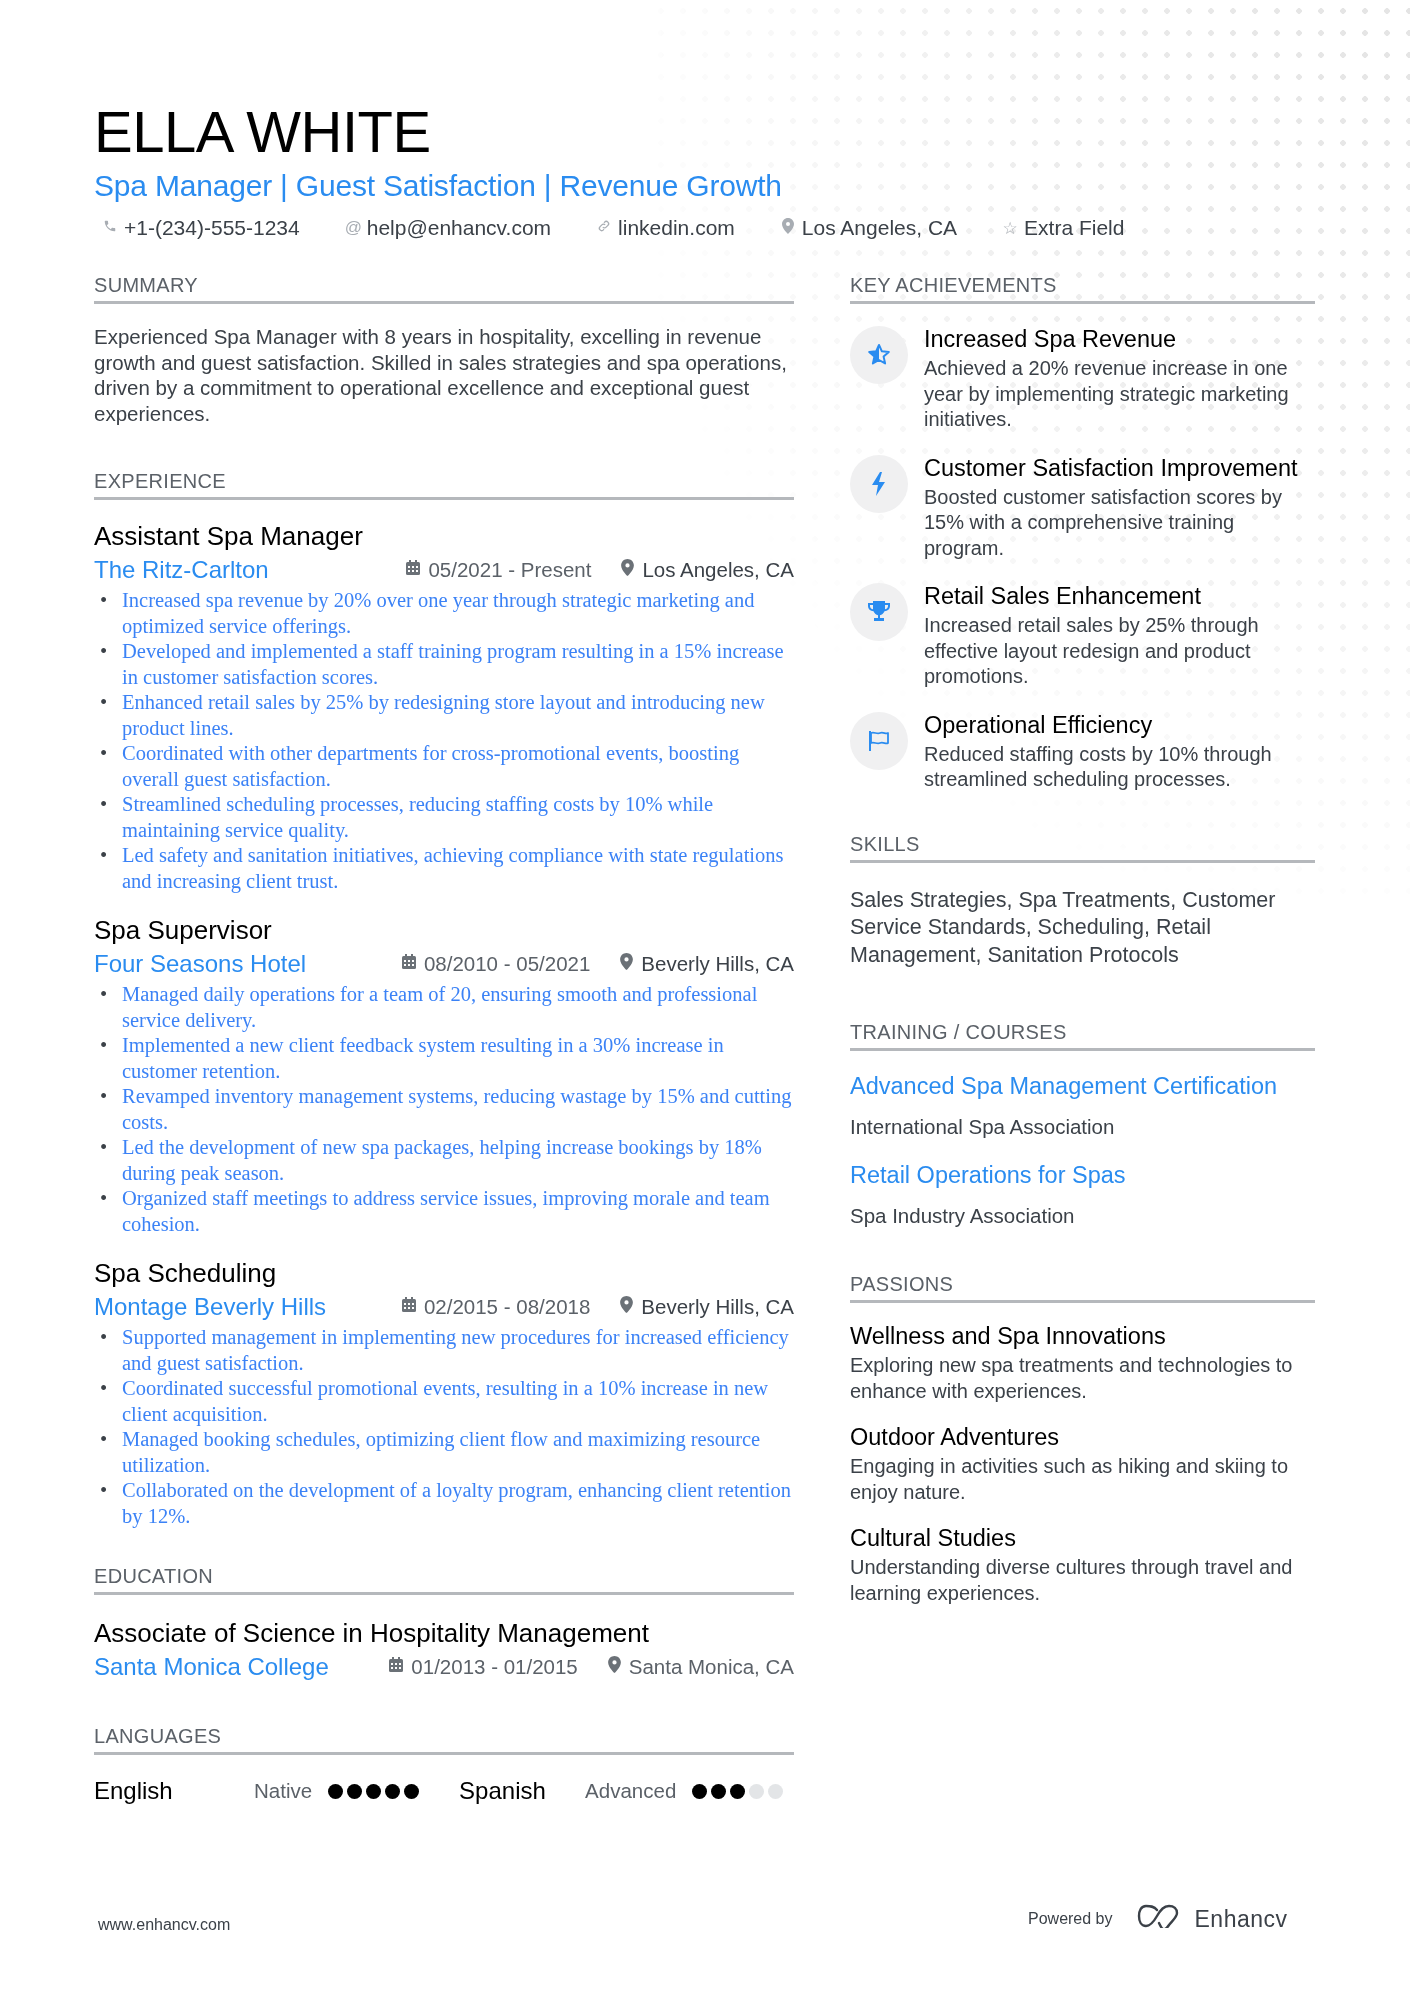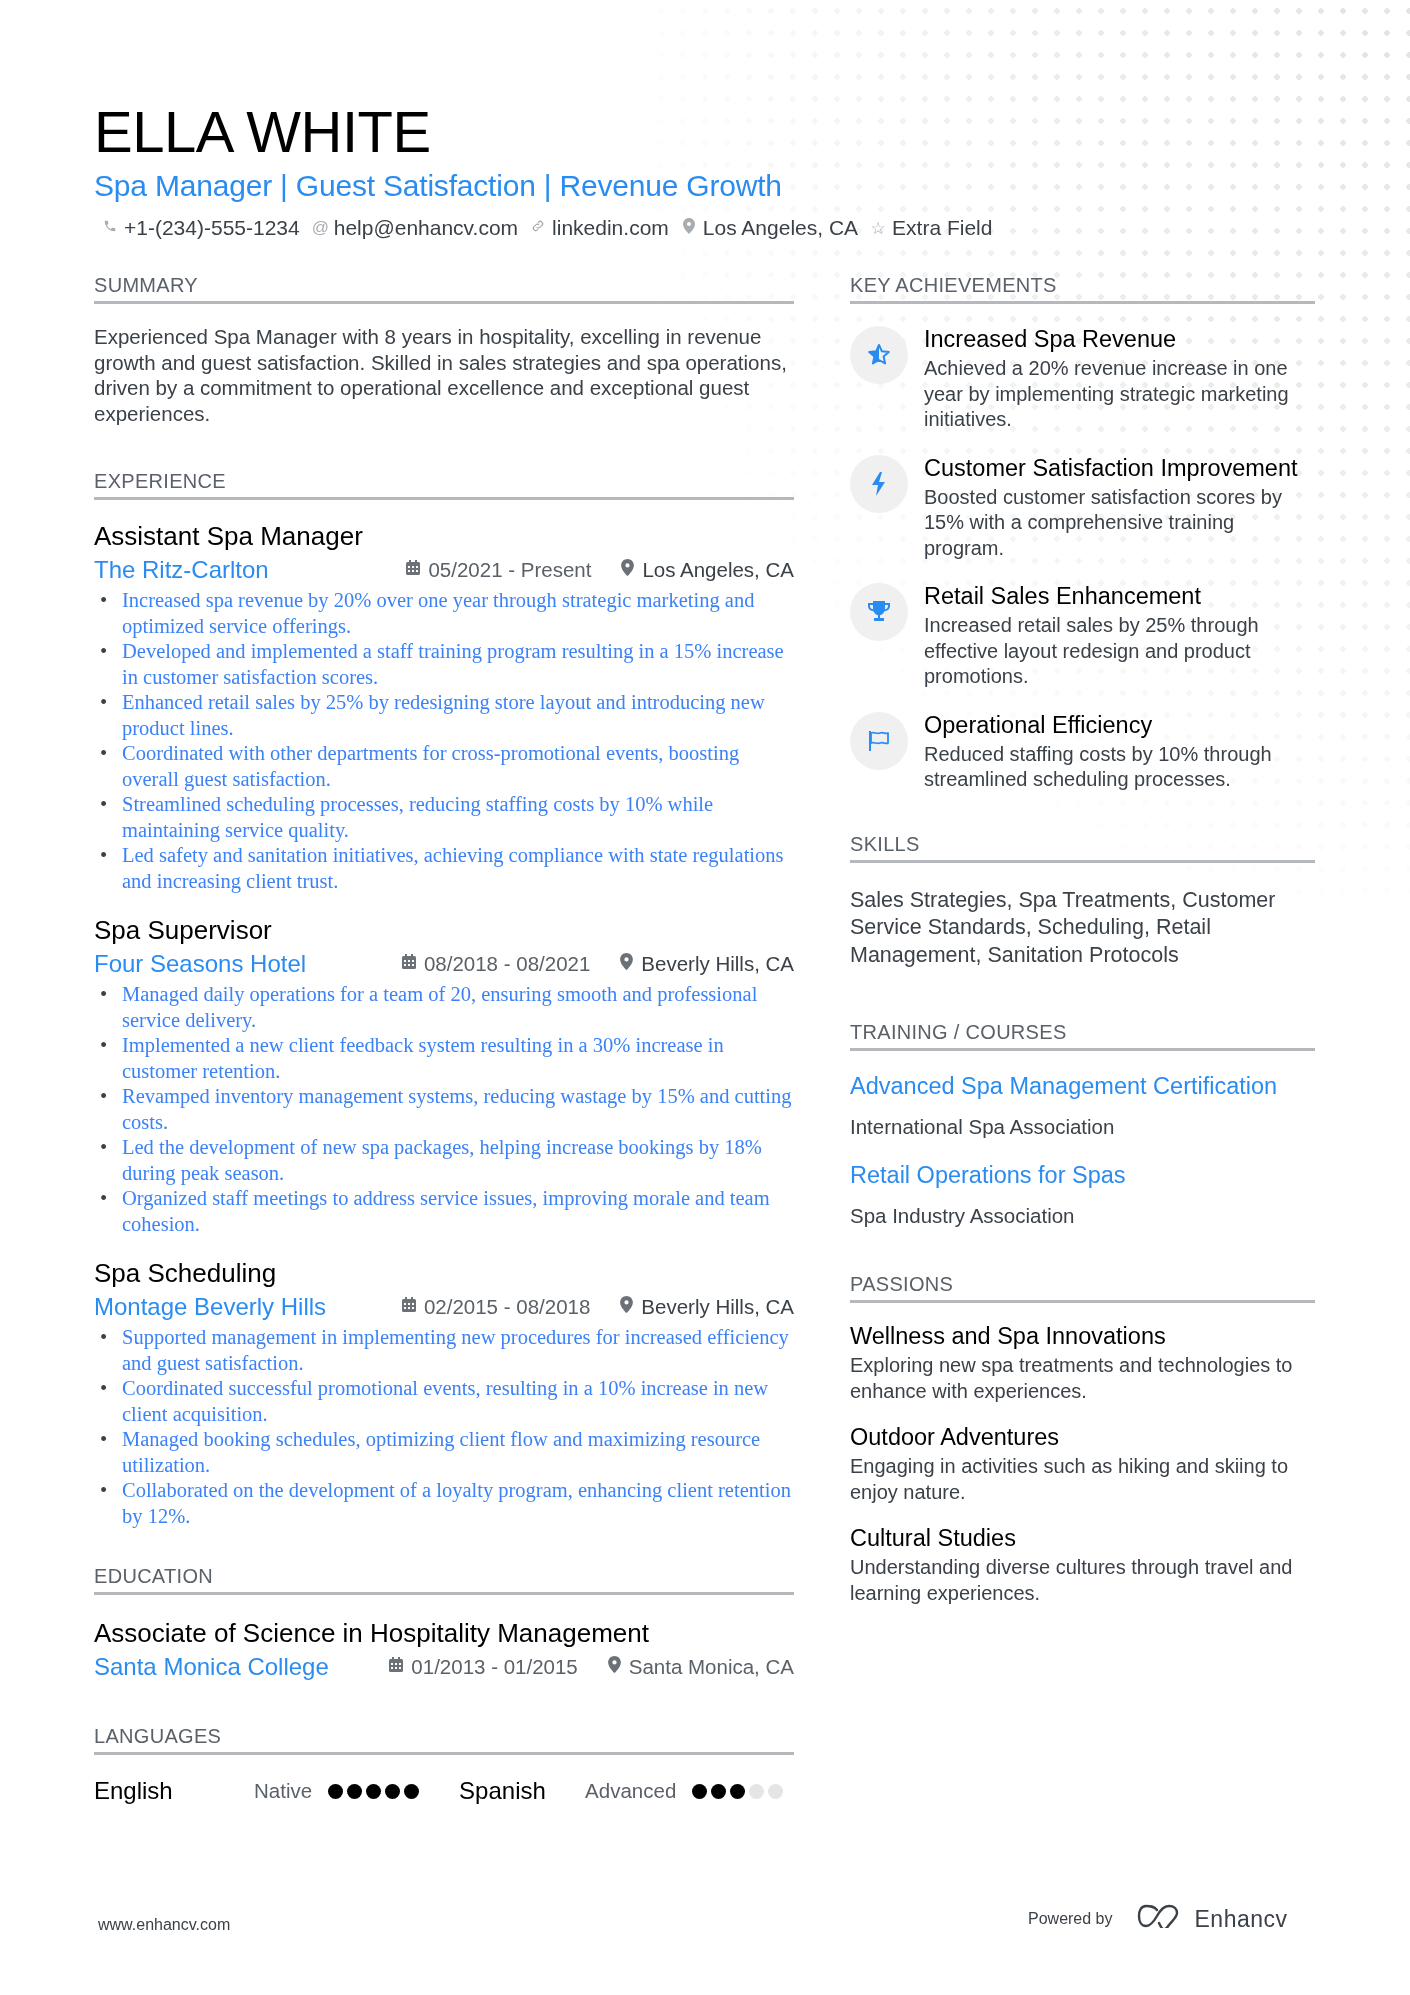--- a/index.html
+++ b/index.html
@@ -11,21 +11,21 @@
     background-size: 22px 22px;
     -webkit-mask-image: radial-gradient(ellipse at 100% 0%, rgba(0,0,0,1) 0%, rgba(0,0,0,0.7) 35%, rgba(0,0,0,0) 75%);
     mask-image: radial-gradient(ellipse at 100% 0%, rgba(0,0,0,1) 0%, rgba(0,0,0,0.7) 35%, rgba(0,0,0,0) 75%);
     pointer-events: none; z-index: 0;
   }
   .page { position: absolute; left: 0; top: 16px; width: 1410px; height: 1626px; z-index: 1; }
 
   .header { position: absolute; left: 94px; top: 84px; width: 1220px; }
   .name { font-size: 58px; line-height: 64px; color: #000; letter-spacing: -0.5px; font-family: "Liberation Sans", sans-serif; }
   .headline { font-size: 30px; line-height: 40px; color: #2a8cf0; margin-top: 2px; letter-spacing: -0.2px; }
-  .contacts { display: flex; gap: 12px; margin-top: 10px; font-size: 21px; color: #3b4148; align-items: center; padding-left: 8px; }
+  .contacts { display: flex; gap: 45px; margin-top: 10px; font-size: 21px; color: #3b4148; align-items: center; padding-left: 8px; }
   .contact { display: flex; align-items: center; gap: 6px; }
   .contact .ic { color: #a8adb3; font-size: 17px; width: 16px; text-align: center; }
 
   .col-left { position: absolute; left: 94px; top: 258px; width: 700px; }
   .col-right { position: absolute; left: 850px; top: 258px; width: 465px; }
 
   .section-title { font-size: 20px; color: #5b6168; letter-spacing: 0.3px; padding-bottom: 4px; border-bottom: 3px solid #b5b8bc; text-transform: uppercase; }
   .section { margin-bottom: 44px; }
 
   .summary-text { font-size: 20.5px; line-height: 25.6px; color: #3b4148; margin-top: 20px; }
@@ -180,21 +180,21 @@
                   <rect x="9" y="0" width="2" height="4" fill="#6b7177"></rect>
                   <g fill="#fff">
                     <rect x="2" y="6" width="2" height="2"></rect>
                     <rect x="6" y="6" width="2" height="2"></rect>
                     <rect x="10" y="6" width="2" height="2"></rect>
                     <rect x="2" y="10" width="2" height="2"></rect>
                     <rect x="6" y="10" width="2" height="2"></rect>
                     <rect x="10" y="10" width="2" height="2"></rect>
                   </g>
                 </svg></span>
-            <span>08/2018 - 08/2021</span>
+            <span>08/2010 - 05/2021</span>
           </div>
           <div class="meta loc">
             <span class="ic"><svg width="13" height="17" viewBox="0 0 24 32">
                   <path fill="#6b7177" d="M12 0C5.4 0 0 5.4 0 12c0 9 12 20 12 20s12-11 12-20C24 5.4 18.6 0 12 0zm0 16a4 4 0 1 1 0-8 4 4 0 0 1 0 8z"></path>
                 </svg></span>
             <span>Beverly Hills, CA</span>
           </div>
         </div>
         <ul class="bullets">
           <li>Managed daily operations for a team of 20, ensuring smooth and professional service delivery.</li>

